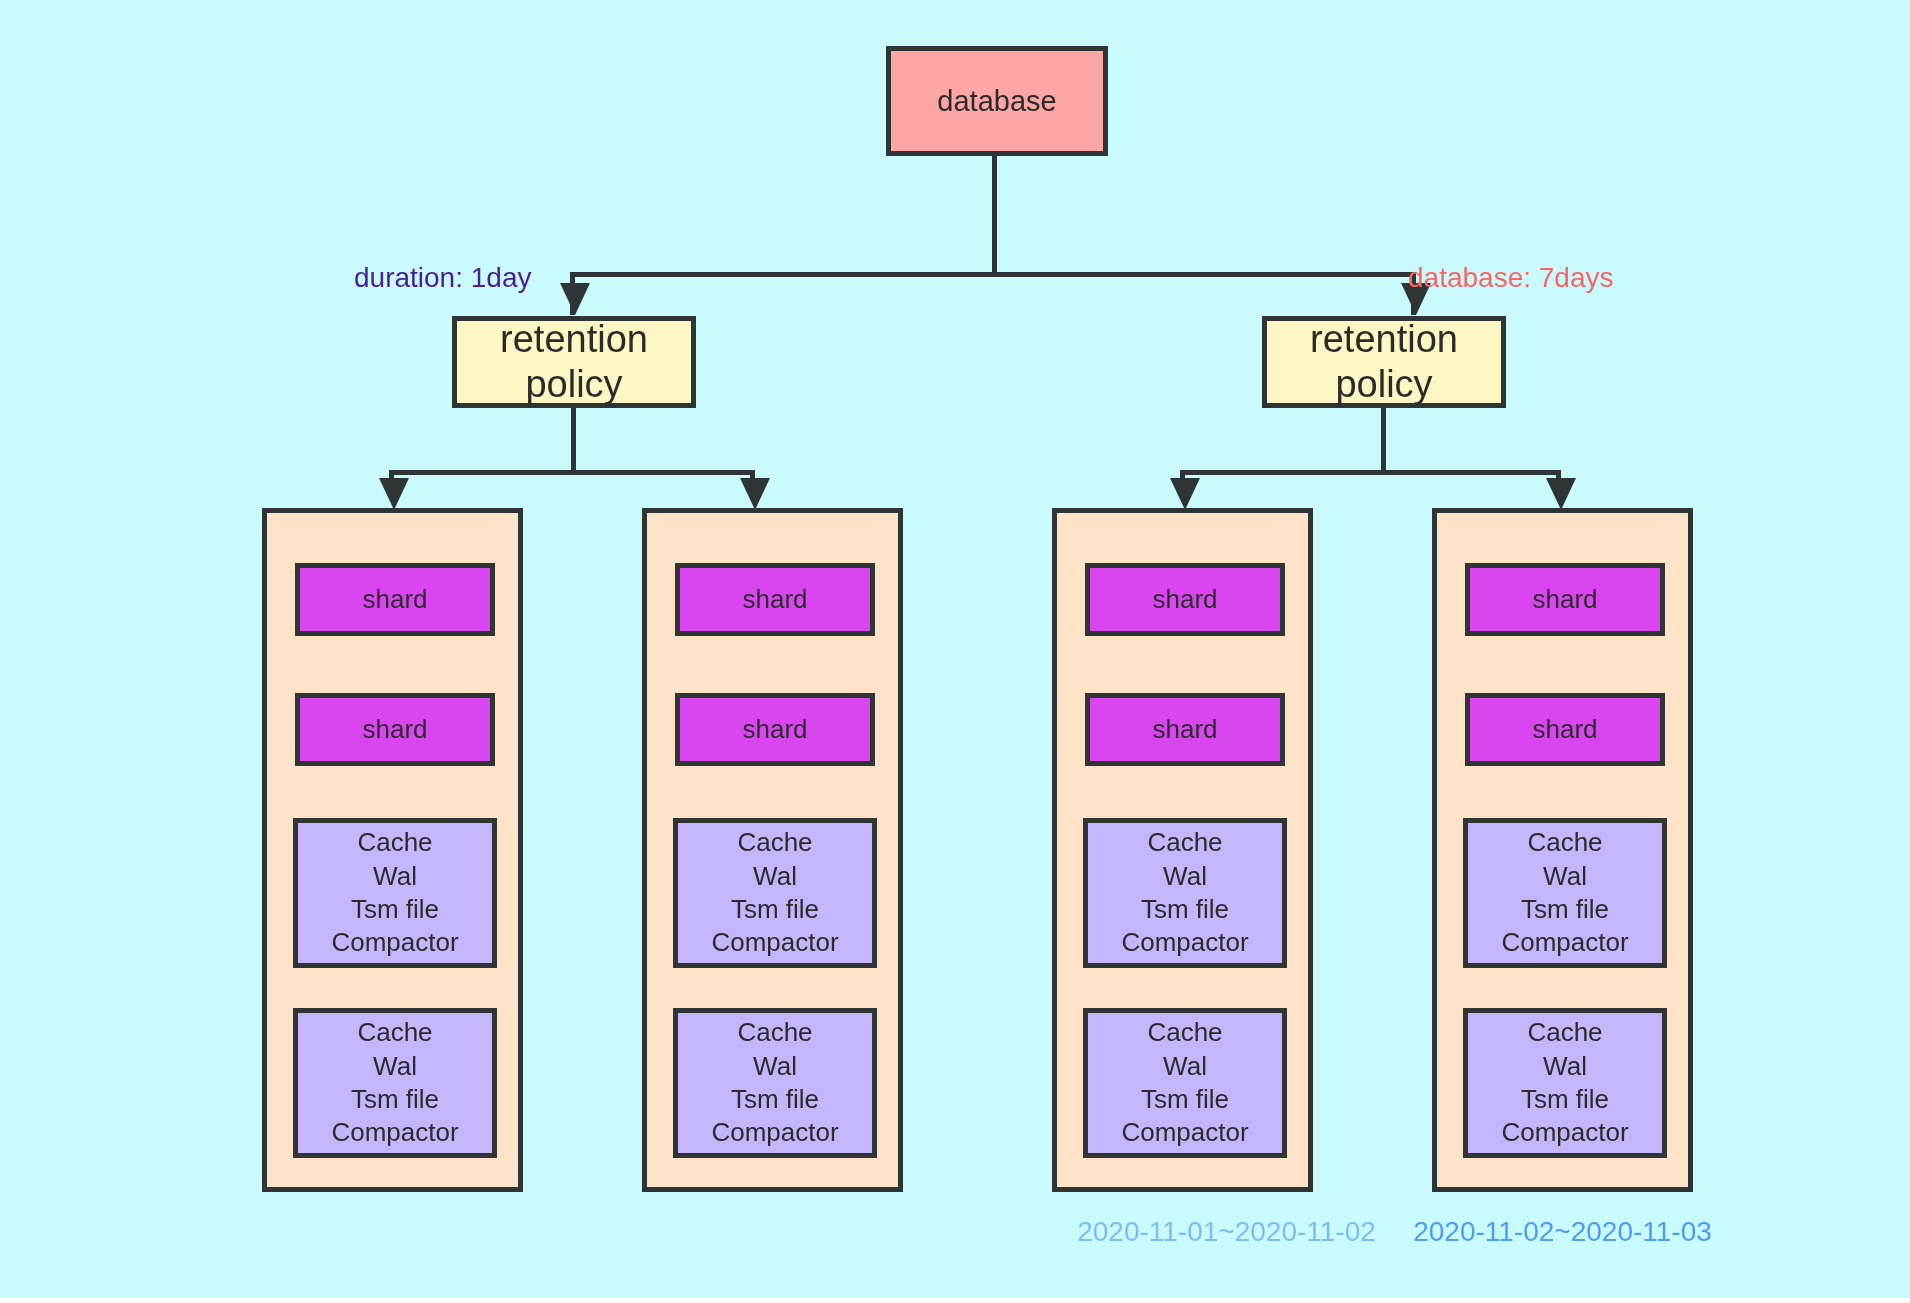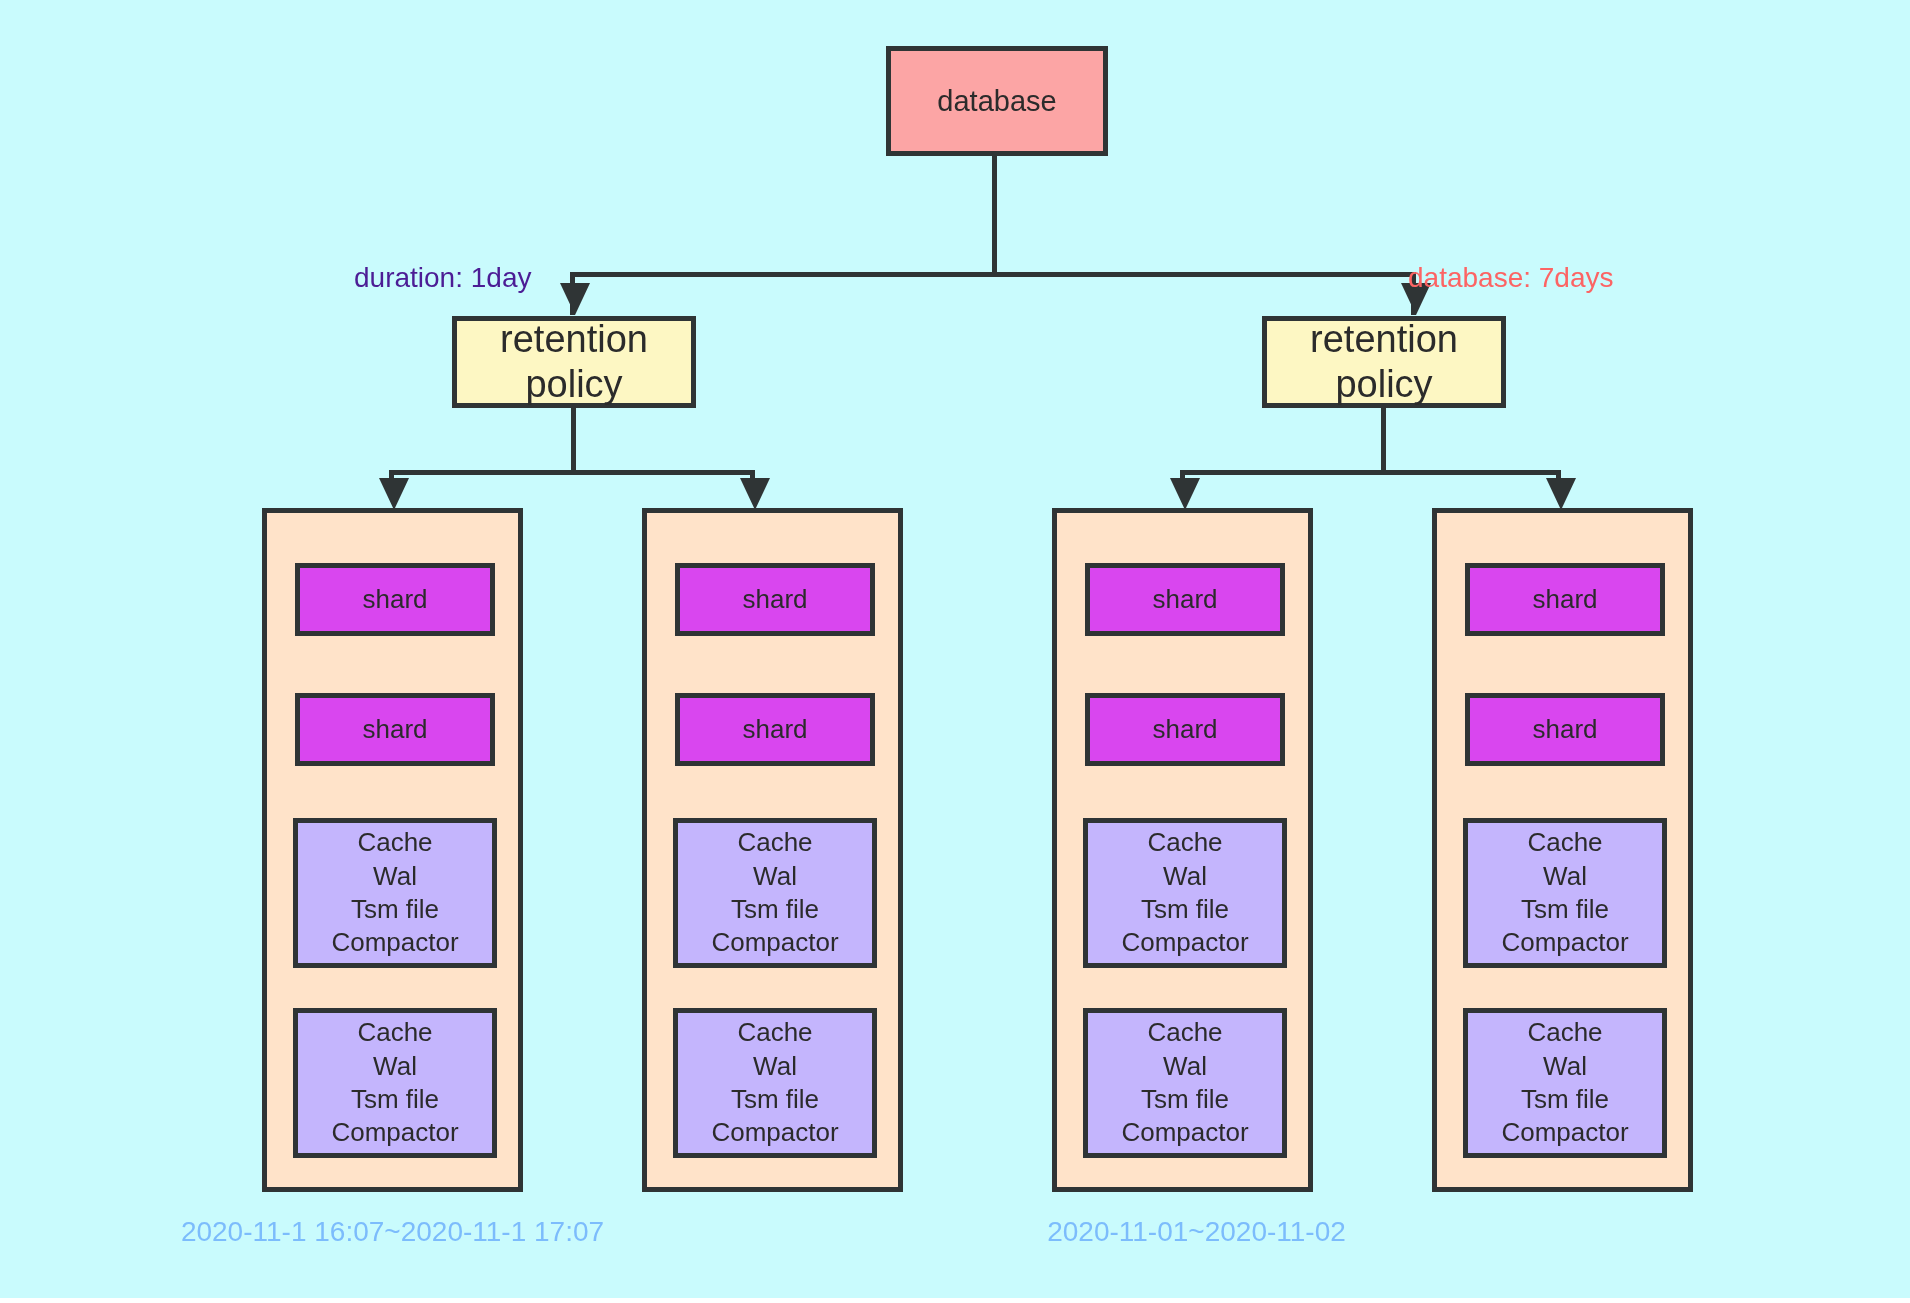--- a/index.html
+++ b/index.html
@@ -135,21 +135,20 @@
     <div class="box shard-box" style="left:28px; top:180px; width:200px; height:73px;">shard</div>
     <div class="box stack-box" style="left:26px; top:305px; width:204px; height:150px;">Cache
 Wal
 Tsm file
 Compactor</div>
     <div class="box stack-box" style="left:26px; top:495px; width:204px; height:150px;">Cache
 Wal
 Tsm file
 Compactor</div>
   </div>
-  <div class="date-label" style="left: 112px; top: 1216px; width: 561px; color: rgb(124, 188, 252);">2020-11-1 16:07~2020-11-1 17:07</div>
 
   <div class="box shard-container" style="left: 642px; top: 508px; width: 261px; height: 684px; background: rgb(255, 227, 201);">
     <div class="box shard-box" style="left:28px; top:50px; width:200px; height:73px;">shard</div>
     <div class="box shard-box" style="left:28px; top:180px; width:200px; height:73px;">shard</div>
     <div class="box stack-box" style="left:26px; top:305px; width:204px; height:150px;">Cache
 Wal
 Tsm file
 Compactor</div>
     <div class="box stack-box" style="left:26px; top:495px; width:204px; height:150px;">Cache
 Wal
@@ -162,28 +161,29 @@
     <div class="box shard-box" style="left:28px; top:180px; width:200px; height:73px;">shard</div>
     <div class="box stack-box" style="left:26px; top:305px; width:204px; height:150px;">Cache
 Wal
 Tsm file
 Compactor</div>
     <div class="box stack-box" style="left:26px; top:495px; width:204px; height:150px;">Cache
 Wal
 Tsm file
 Compactor</div>
   </div>
-  <div class="date-label" style="left: 872px; top: 1216px; width: 561px; color: rgb(124, 188, 252); padding-left: 44px;">2020-11-01~2020-11-02</div>
+  <div class="date-label" style="left: 902px; top: 1216px; width: 561px; color: rgb(124, 188, 252); padding-left: 44px;">2020-11-01~2020-11-02</div>
 
   <div class="box shard-container" style="left: 1432px; top: 508px; width: 261px; height: 684px; background: rgb(255, 227, 201);">
     <div class="box shard-box" style="left:28px; top:50px; width:200px; height:73px;">shard</div>
     <div class="box shard-box" style="left:28px; top:180px; width:200px; height:73px;">shard</div>
     <div class="box stack-box" style="left:26px; top:305px; width:204px; height:150px;">Cache
 Wal
 Tsm file
 Compactor</div>
     <div class="box stack-box" style="left:26px; top:495px; width:204px; height:150px;">Cache
 Wal
 Tsm file
 Compactor</div>
   </div>
+  <div class="date-label" style="left: 1282px; top: 1216px; width: 561px; color: rgb(75, 157, 250);">2020-11-02~2020-11-03</div>
 
 </div>
 
 </body></html>

